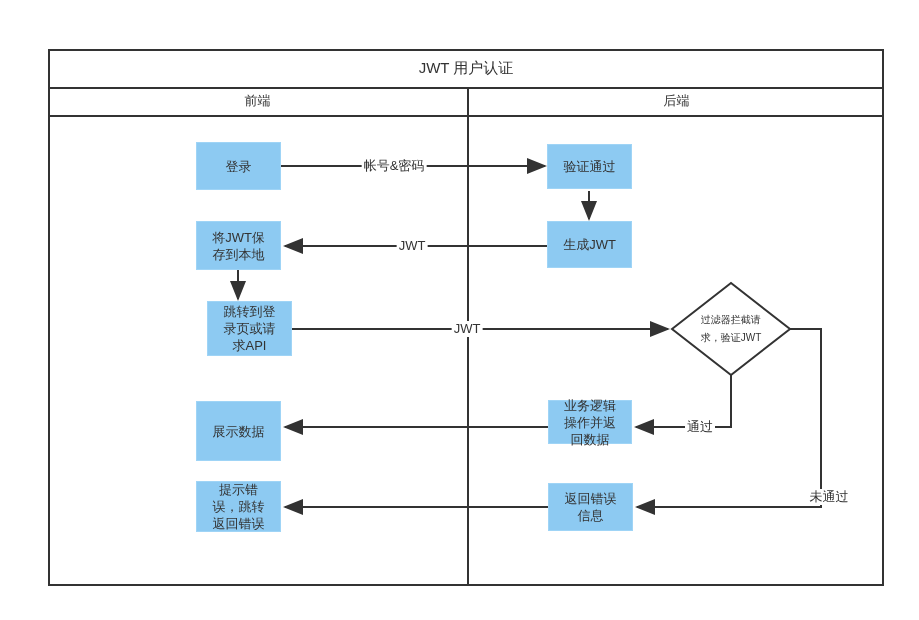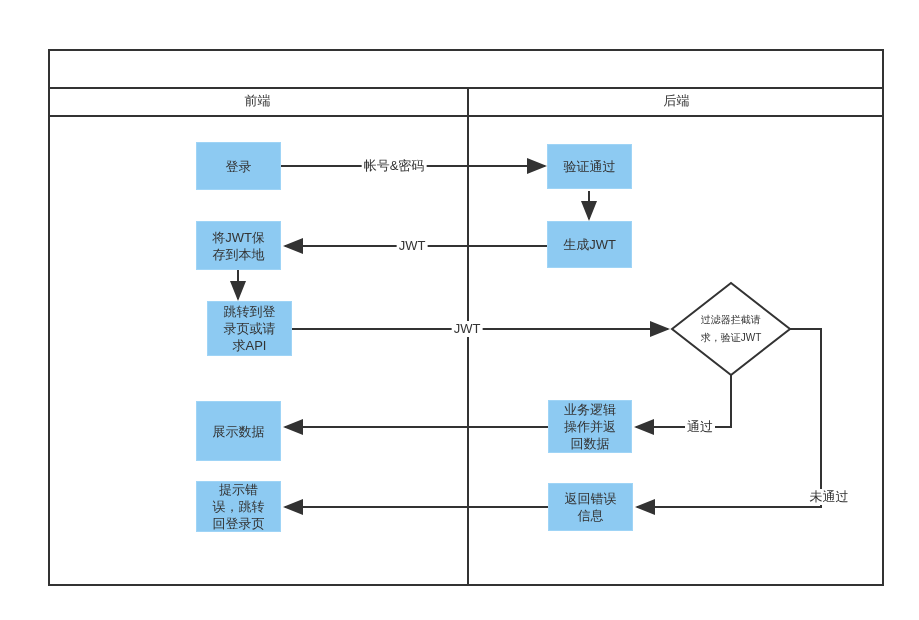--- a/index.html
+++ b/index.html
@@ -66,21 +66,21 @@
     display: flex; align-items: center; justify-content: center;
     text-align: center;
     white-space: pre-line;
   }
   .node.login        { left: 196px; top: 142px; width: 85px; height: 48px; }
   .node.verify       { left: 547px; top: 144px; width: 85px; height: 45px; }
   .node.save-jwt     { left: 196px; top: 221px; width: 85px; height: 49px; }
   .node.gen-jwt      { left: 547px; top: 221px; width: 85px; height: 47px; }
   .node.redirect     { left: 196px; top: 301px; width: 85px; height: 55px; margin-left: 11px; }
   .node.display      { left: 196px; top: 401px; width: 85px; height: 60px; }
-  .node.biz          { left: 548px; top: 400px; width: 84px; height: 53px; }
+  .node.biz          { left: 548px; top: 400px; width: 84px; height: 44px; }
   .node.error-tip    { left: 196px; top: 481px; width: 85px; height: 51px; }
   .node.return-error { left: 548px; top: 483px; width: 85px; height: 48px; }
 
   .diamond-label {
     position: absolute;
     left: 674px; top: 300px;
     width: 114px; height: 58px;
     display: flex; align-items: center; justify-content: center;
     text-align: left;
     font-size: 10px;
@@ -105,20 +105,21 @@
   .edge-label.jwt-request { left: 467px; top: 329px; }
   .edge-label.pass        { left: 700px; top: 427px; }
   .edge-label.fail        { left: 821px; top: 497px; margin-left: 8px; }
 </style>
 </head>
 <body>
 
 <div class="canvas">
 
   <div class="frame"></div>
+  <div class="title-row">JWT 用户认证</div>
   <div class="sep title-sep"></div>
   <div class="sep header-sep"></div>
   <div class="sep lane-divider"></div>
   <div class="lane-header left">前端</div>
   <div class="lane-header right">后端</div>
 
   <svg class="wires" viewBox="0 0 919 620" xmlns="http://www.w3.org/2000/svg">
     <defs>
       <marker id="arrow" viewBox="0 0 10 8" refX="9" refY="4" markerWidth="10" markerHeight="8" orient="auto">
         <polygon points="0,0 10,4 0,8" fill="#333333"></polygon>
@@ -145,21 +146,21 @@
 录页或请
 求API</div>
   <div class="diamond-label">过滤器拦截请
 求，验证JWT</div>
   <div class="node display">展示数据</div>
   <div class="node biz">业务逻辑
 操作并返
 回数据</div>
   <div class="node error-tip">提示错
 误，跳转
-回登录页</div>
+返回错误</div>
   <div class="node return-error">返回错误
 信息</div>
 
   <div class="edge-label credentials">帐号&amp;密码</div>
   <div class="edge-label jwt-return">JWT</div>
   <div class="edge-label jwt-request">JWT</div>
   <div class="edge-label pass">通过</div>
   <div class="edge-label fail">未通过</div>
 
 </div>

